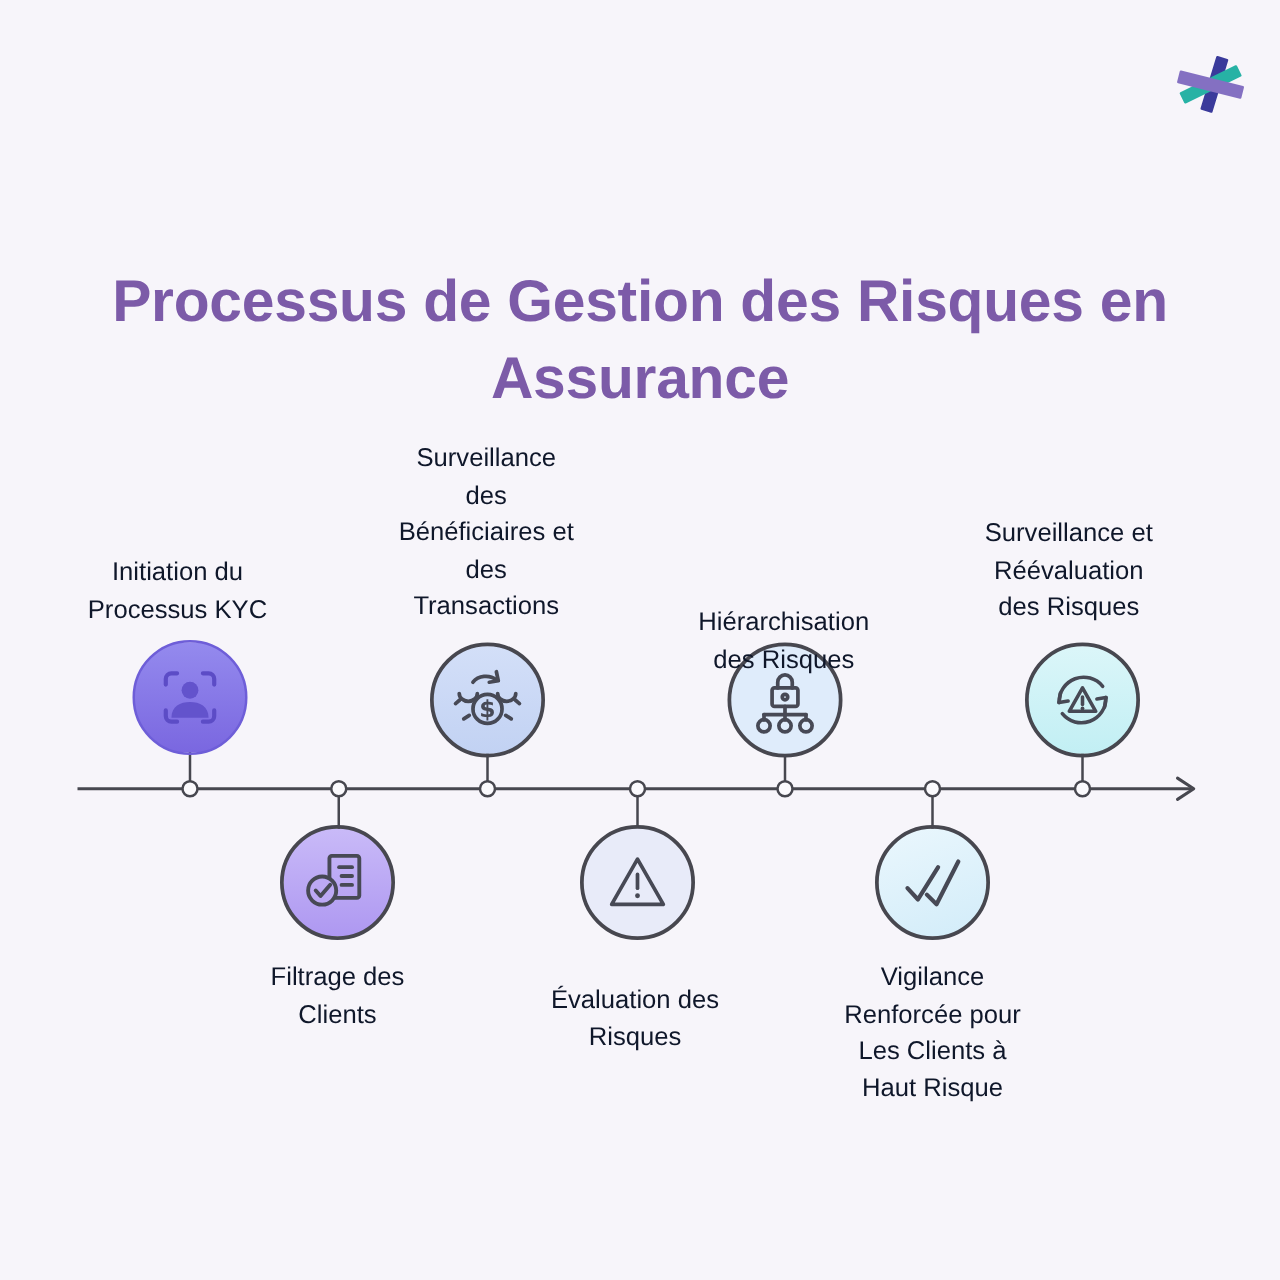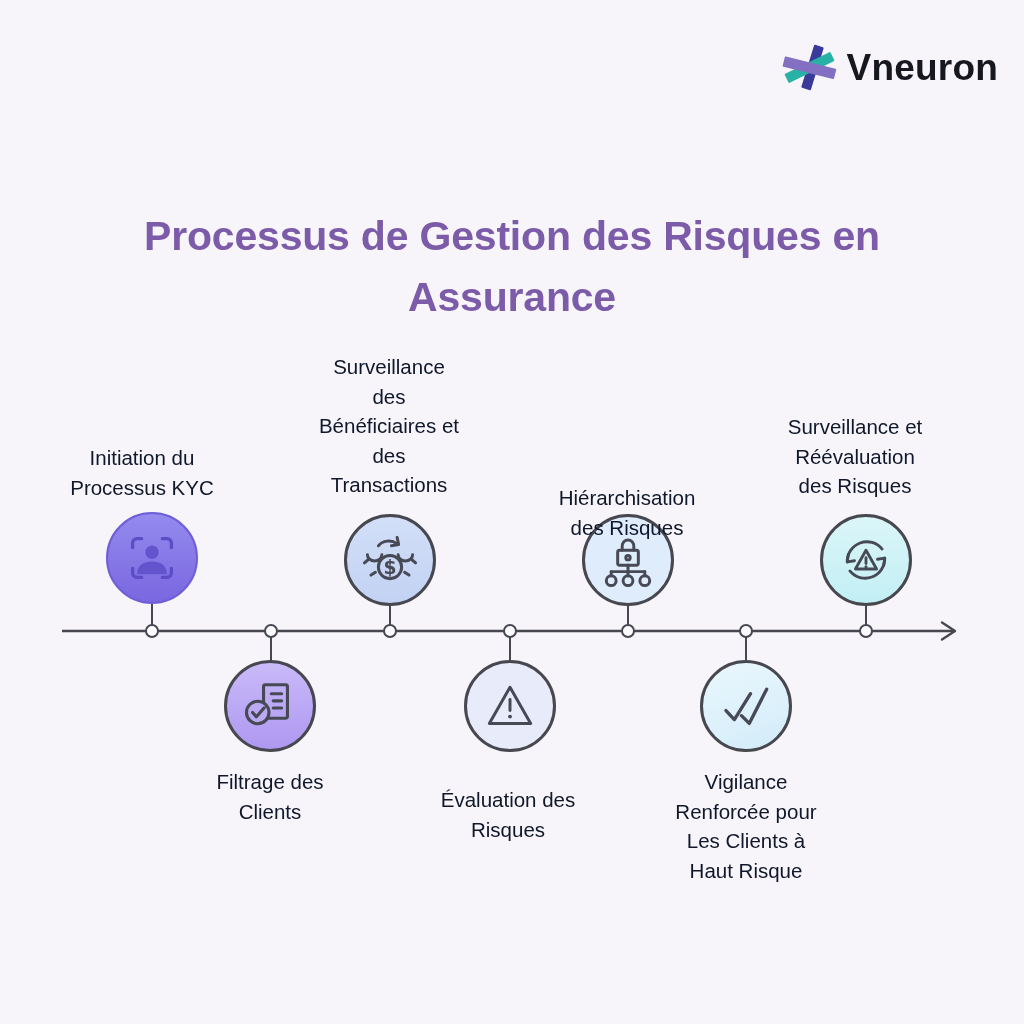--- a/index.html
+++ b/index.html
@@ -13,21 +13,21 @@
 
   
   .logo { position: absolute; top: 40px; right: 26px; display: flex; align-items: center; gap: 8px; }
   .logo-mark { width: 58px; height: 56px; }
   .logo-text { font-size: 37px; font-weight: 800; color: #17171F; letter-spacing: 0.2px; }
 
   
   .title {
     position: absolute; top: 179px; left: 0; width: 1024px;
     text-align: center; white-space: pre-line;
-    font-size: 41px; font-weight: 800; line-height: 61px;
+    font-size: 47px; font-weight: 800; line-height: 61px;
     color: #7C5BA8; letter-spacing: -0.2px;
   }
 
   
   .axis-svg { position: absolute; left: 56px; top: 618px; }
   .node {
     position: absolute; width: 10px; height: 10px;
     background: #FBFAFD; border: 2.4px solid #47474F; border-radius: 50%;
     z-index: 3;
   }
@@ -65,21 +65,20 @@
 </style>
 </head>
 <body>
 
 <div class="logo">
   <svg class="logo-mark" viewBox="0 0 58 56">
     <rect x="26.5" y="5" width="10" height="45" rx="1" fill="#3A3A9B" transform="rotate(17 31.5 27.5)"></rect>
     <rect x="3" y="22.5" width="51" height="10" rx="1" fill="#27B2A5" transform="rotate(-26 28.5 27.5)"></rect>
     <rect x="2" y="22.5" width="53" height="10.5" rx="1" fill="#8470C2" transform="rotate(14 28.5 27.5)"></rect>
   </svg>
-  <div class="logo-text">Vneuron</div>
 </div>
 
 <h1 class="title">Processus de Gestion des Risques en
 Assurance</h1>
 
 <svg class="axis-svg" width="915" height="26">
   <line x1="6" y1="13" x2="897" y2="13" stroke="#47474F" stroke-width="2.4"></line>
   <polyline points="886,4.5 899,13 886,21.5" fill="none" stroke="#47474F" stroke-width="2.4" stroke-linecap="round" stroke-linejoin="round"></polyline>
 </svg>
 

